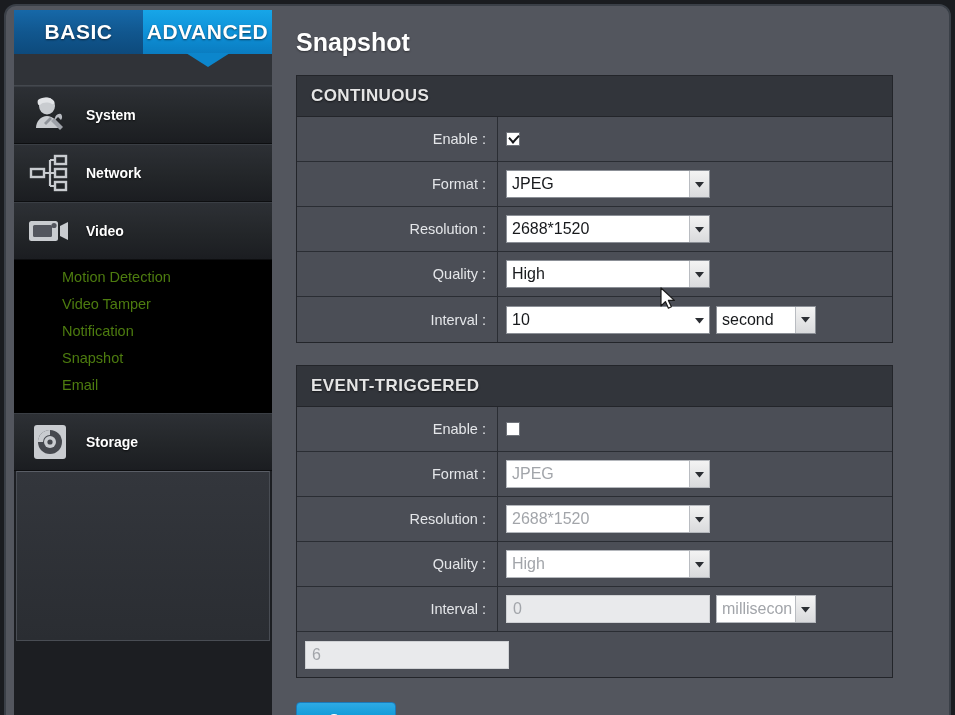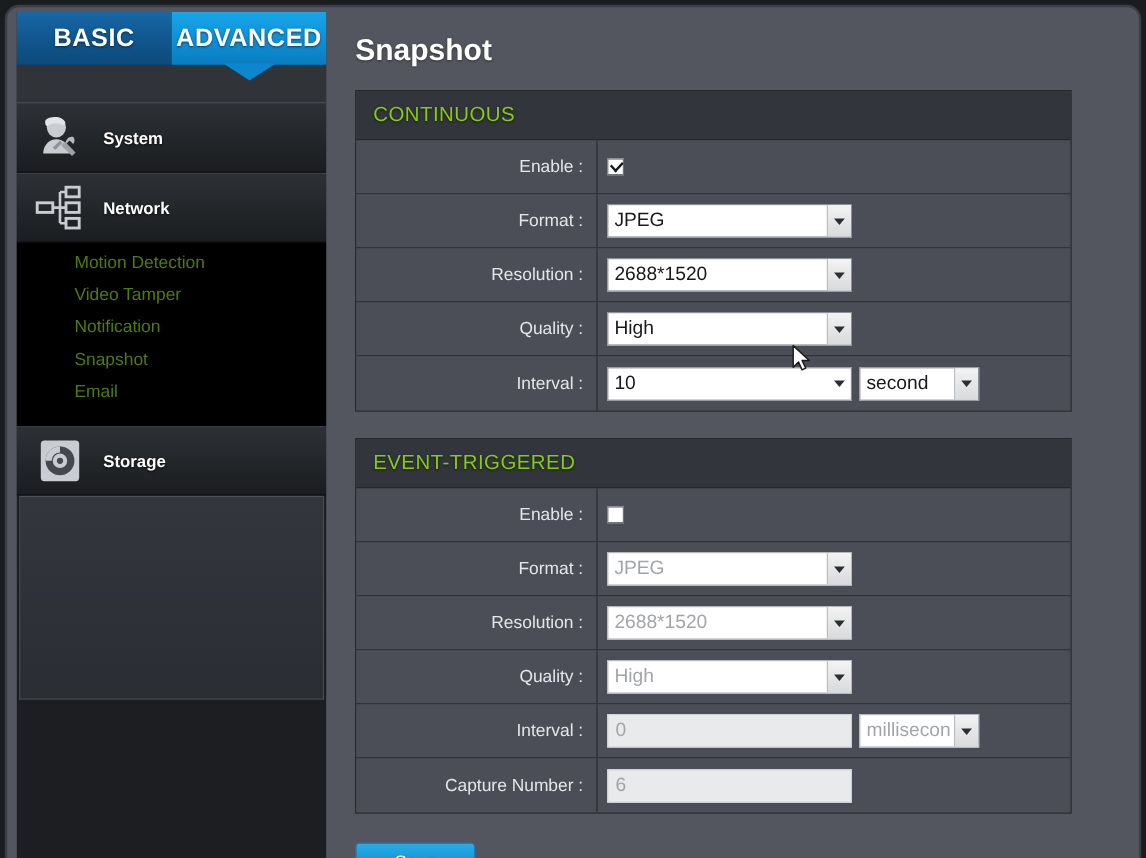--- a/index.html
+++ b/index.html
@@ -154,23 +154,23 @@
     background: #4b4e56;
     margin-bottom: 22px;
   }
   .panel-head {
     height: 41px;
     display: flex;
     align-items: center;
     padding-left: 14px;
     background: #32353b;
     font-size: 17px;
-    font-weight: normal;
+    font-weight: bold;
     letter-spacing: .4px;
-    color: #84cc16;
+    color: #e5e5e5;
     text-shadow: 0 1px 2px rgba(0,0,0,.6);
     border-bottom: 1px solid #23252a;
   }
   .row {
     display: flex;
     align-items: center;
     min-height: 45px;
     border-bottom: 1px solid #2a2d33;
     background: #4b4e56;
   }
@@ -338,20 +338,31 @@
               <rect x="3" y="15" width="13" height="8" fill="none" stroke="#c9ccd0" stroke-width="2.4"></rect>
               <rect x="27" y="2" width="11" height="8" fill="none" stroke="#c9ccd0" stroke-width="2.4"></rect>
               <rect x="27" y="15" width="11" height="8" fill="none" stroke="#c9ccd0" stroke-width="2.4"></rect>
               <rect x="27" y="28" width="11" height="8" fill="none" stroke="#c9ccd0" stroke-width="2.4"></rect>
               <path d="M16 19h6M22 6v26M22 6h5M22 19h5M22 32h5" stroke="#c9ccd0" stroke-width="2.2" fill="none"></path>
             </svg>
           </span>
           <span class="nlabel">Network</span>
         </div>
 
+        <div class="navitem">
+          <span class="nicon">
+            <svg width="46" height="30" viewBox="0 0 46 30">
+              <rect x="2" y="5" width="29" height="20" rx="2.5" fill="#c9ccd0"></rect>
+              <rect x="6" y="9" width="19" height="12" rx="1.5" fill="#53565e"></rect>
+              <circle cx="27" cy="9.5" r="2.6" fill="#53565e"></circle>
+              <path d="M33 10l8-4v18l-8-4z" fill="#c9ccd0"></path>
+            </svg>
+          </span>
+          <span class="nlabel">Video</span>
+        </div>
 
 
         <div class="submenu">
           <div class="subitem">Motion Detection</div>
           <div class="subitem">Video Tamper</div>
           <div class="subitem">Notification</div>
           <div class="subitem">Snapshot</div>
           <div class="subitem">Email</div>
         </div>
 
@@ -515,21 +526,20 @@
               <span class="sarrow">
                 <svg width="11" height="9" viewBox="0 0 11 9">
                     <path d="M1 2h9L5.5 7.5z" fill="#2b2e33"></path>
                   </svg>
               </span>
             </div>
           </div>
         </div>
 
         <div class="row">
-          <div class="lab">Capture Number :</div>
           <div class="val">
             <div class="txt txt-capture disabled">
               <span>6</span>
             </div>
           </div>
         </div>
       </div>
 
       <div class="savebar">
         <button class="save-btn">Save</button>

